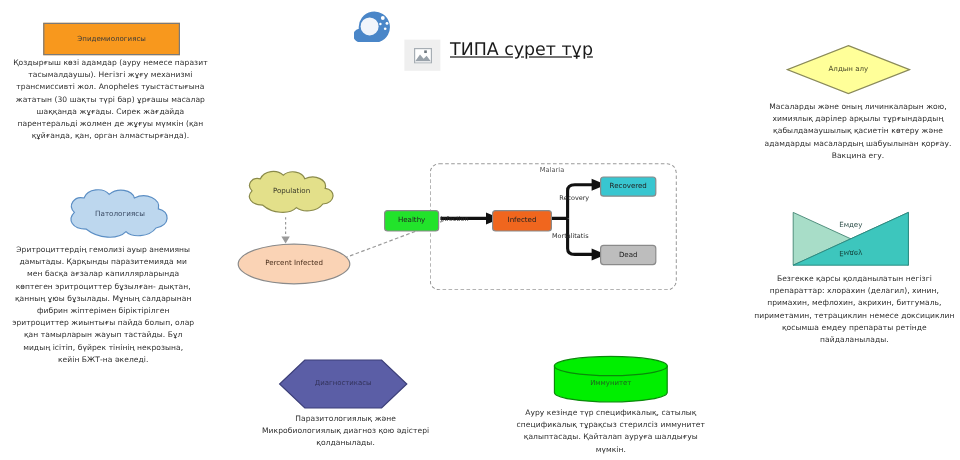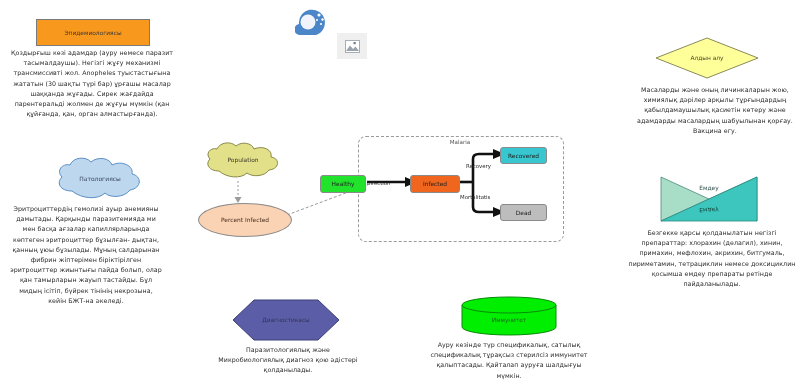--- a/index.html
+++ b/index.html
@@ -111,20 +111,21 @@
   </div>
 
   <div class="abs imgph">
     <svg width="15" height="13" viewBox="0 0 15 13">
       <rect x="0.5" y="0.5" width="14" height="12" fill="#ffffff" stroke="#a7aeb4"></rect>
       <path d="M1 11 L5 5.5 L8 9 L10.5 6.5 L14 11 Z" fill="#9aa3ab"></path>
       <rect x="8.5" y="2" width="2.2" height="2.2" fill="#6f787f"></rect>
     </svg>
   </div>
 
+  <div class="abs title">ТИПА сурет тұр</div>
 
   <div class="abs rect-epi">
     <span>Эпидемиологиясы</span>
   </div>
   <div class="abs body-text t-epi">Қоздырғыш көзі адамдар (ауру немесе паразит тасымалдаушы). Негізгі жұғу механизмі трансмиссивті жол. Anopheles туыстастығына жататын (30 шақты түрі бар) ұрғашы масалар шаққанда жұғады. Сирек жағдайда парентеральді жолмен де жұғуы мүмкін (қан құйғанда, қан, орган алмастырғанда).</div>
 
   <div class="abs cloud-path">
     <svg width="100" height="46" viewBox="0 0 100 46">
       <path d="M22 36 C10 36 6 28 12 22 C6 16 12 8 20 10 C23 2 36 1 41 7
                C48 1 60 3 62 10 C72 5 84 11 82 19 C92 21 92 33 80 35

